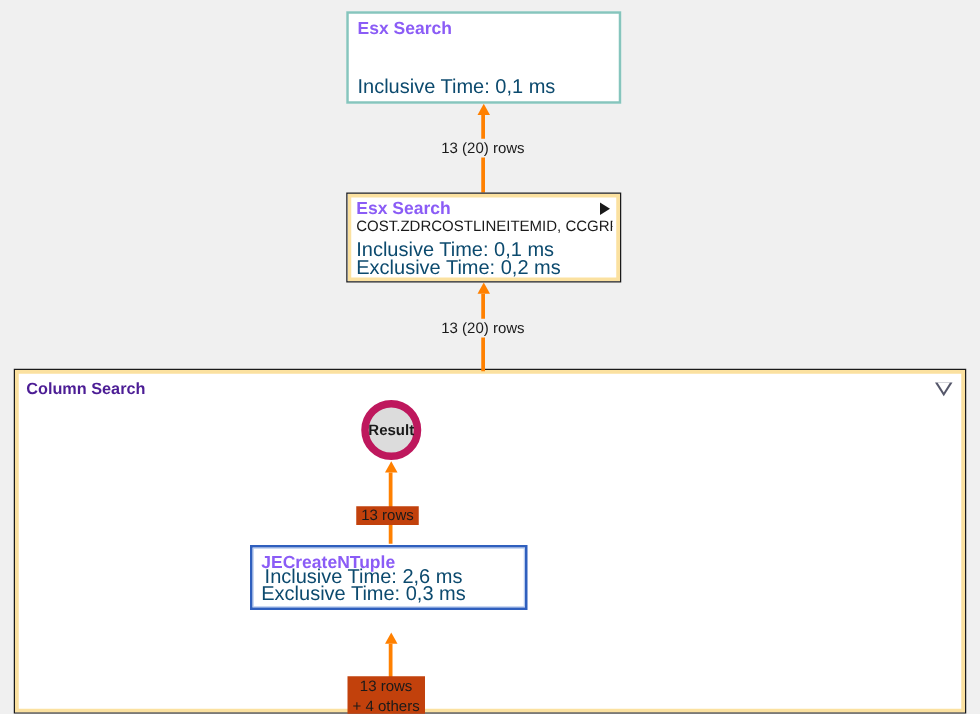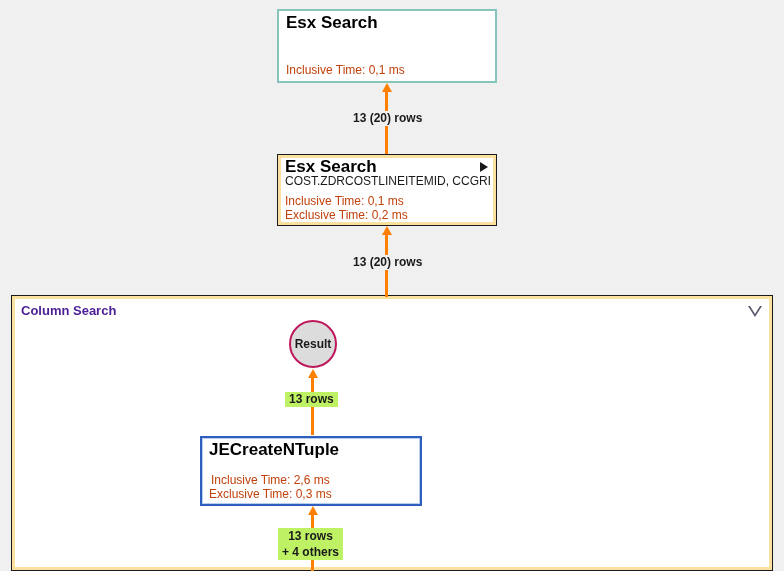--- a/index.html
+++ b/index.html
@@ -25,36 +25,36 @@
   }
 
   
   .node {
     position: absolute;
     background: #ffffff;
     box-sizing: border-box;
     z-index: 5;
   }
   .node-title {
-    font-size: 17px;
+    font-size: 14px;
     font-weight: bold;
-    color: #000000;
+    color: #8b5cf6;
     line-height: 15px;
     white-space: nowrap;
   }
   .node-sub {
     font-size: 12px;
     color: #1a1a1a;
     line-height: 15px;
     white-space: nowrap;
     overflow: hidden;
   }
   .node-metrics {
-    font-size: 12px;
-    color: #c2410c;
+    font-size: 16px;
+    color: #0c4a6e;
     line-height: 14px;
     white-space: nowrap;
   }
   .node-pad {
     padding: 4px 6px 4px 7px;
   }
 
   
   #node-esx-top {
     left: 277px;
@@ -93,21 +93,21 @@
     border-top: 5px solid transparent;
     border-bottom: 5px solid transparent;
     border-left: 8px solid #1a1a1a;
   }
 
   
   #node-jecreate {
     left: 200px;
     top: 436px;
     width: 222px;
-    height: 70px;
+    height: 52px;
     border: 2px solid #2f5fbe;
     background: #ffffff;
     box-shadow: inset 0 0 0 1px #b9cdf0;
   }
   #node-jecreate .node-metrics {
     position: absolute;
     left: 7px;
     bottom: 3px;
     text-align: center;
   }
@@ -158,21 +158,21 @@
 
   
   #node-result {
     position: absolute;
     left: 289px;
     top: 320px;
     width: 48px;
     height: 48px;
     border-radius: 50%;
     background: #dcdcdc;
-    border: 2px solid #be185d;
+    border: 6px solid #be185d;
     box-sizing: border-box;
     z-index: 6;
     display: flex;
     align-items: center;
     justify-content: center;
   }
   #node-result span {
     font-size: 12px;
     font-weight: bold;
     color: #1a1a1a;
@@ -196,24 +196,24 @@
   }
   .edge-label {
     position: absolute;
     font-size: 12px;
     color: #1a1a1a;
     background: #f0f0f0;
     padding: 0 4px;
     white-space: nowrap;
     line-height: 15px;
     z-index: 4;
-    font-weight: bold;
   }
   .edge-label.on-white {
-    background: #bef264;
+    background: #c2410c;
+    margin-top: 13px;
   }
   .edge-label.two-line {
     line-height: 16px;
     text-align: center;
   }
 
   #edge1-line { left: 385px; top: 92px; height: 63px; }
   #edge1-head { left: 382px; top: 83px; }
   #edge1-label { left: 349px; top: 111px; }
 

